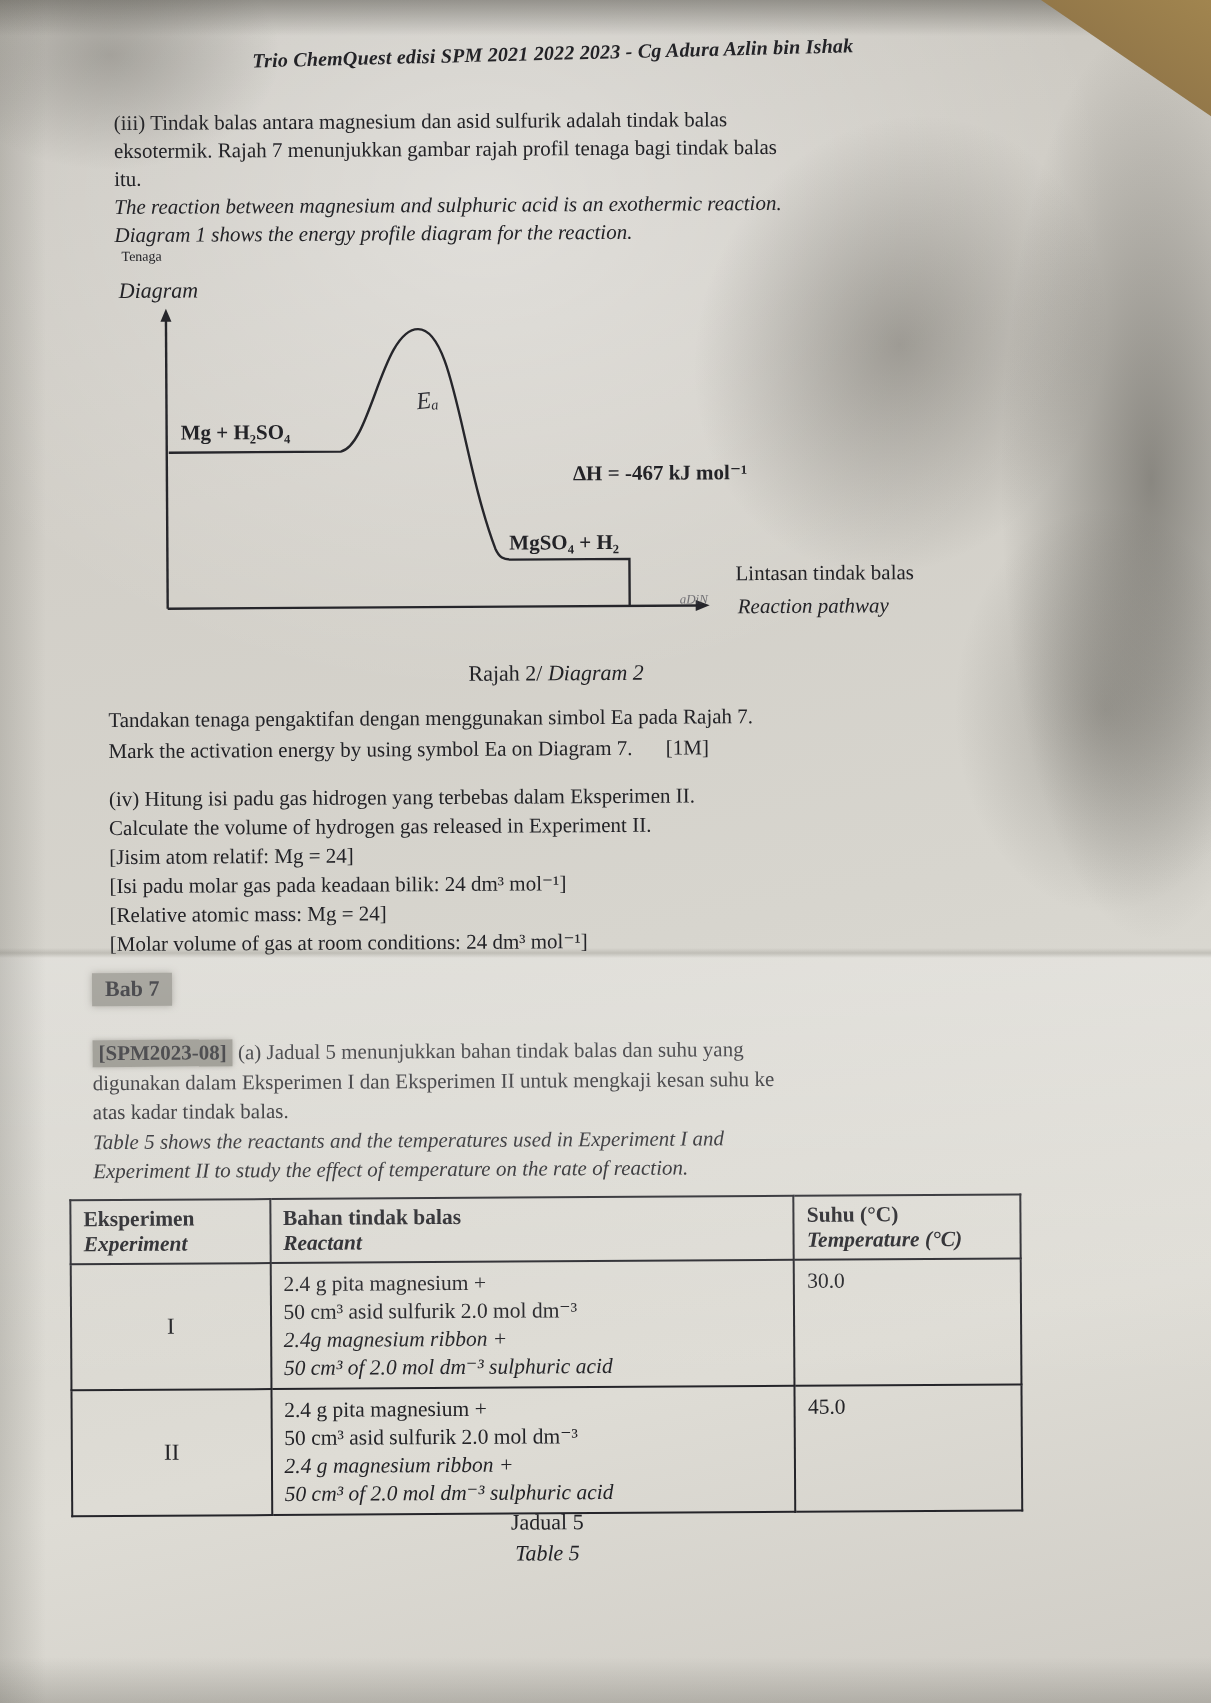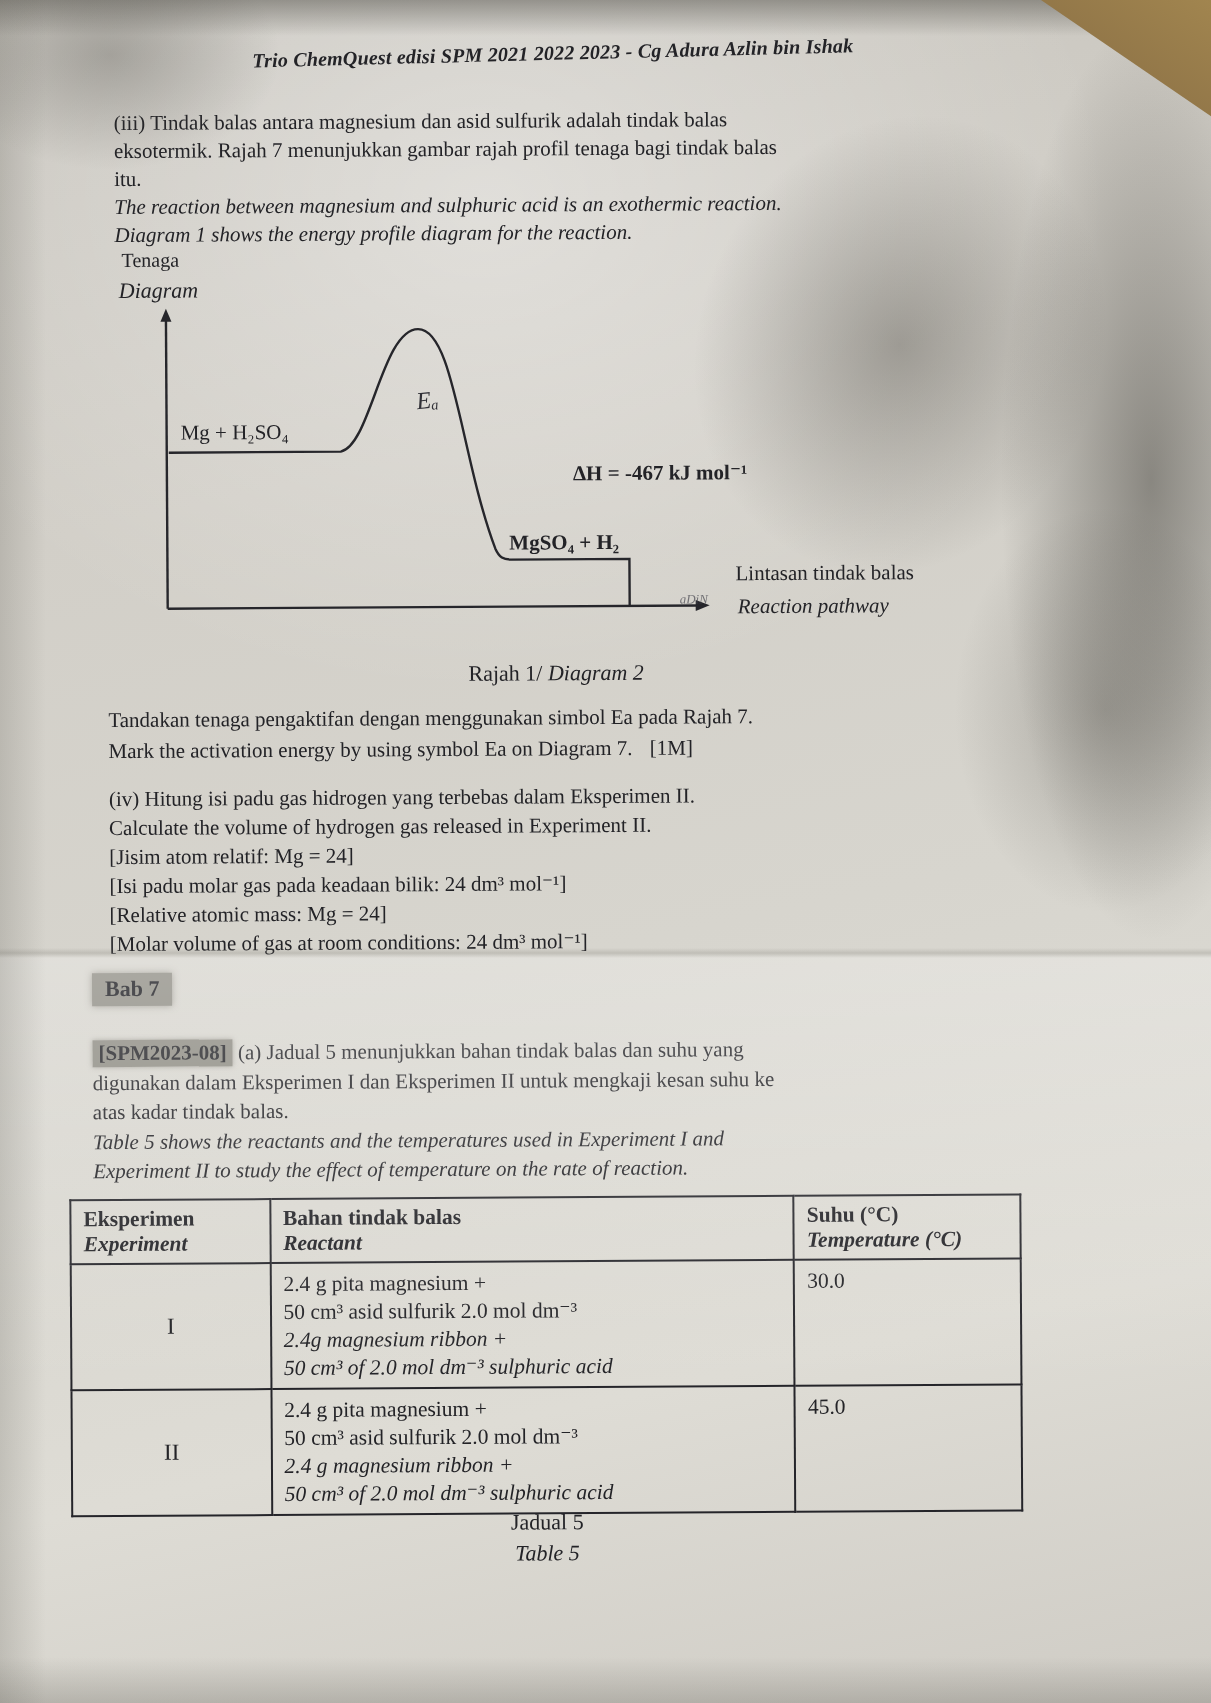--- a/index.html
+++ b/index.html
@@ -25,36 +25,36 @@
     font-size:20px;font-weight:bold;font-style:italic;letter-spacing:.2px;
     transform:rotate(-1.1deg);white-space:nowrap;
   }
 
   .q3{left:113px;top:106px;font-size:21px;line-height:28px;}
 
   
   .diagram{left:112px;top:248px;width:930px;height:414px;}
   .diagram svg{position:absolute;left:28px;top:56px;}
   .dlabel{position:absolute;white-space:nowrap;}
-  .lbl-tenaga{left:8px;top:-2px;font-size:20px;text-align:right;}
+  .lbl-tenaga{left:8px;top:-2px;font-size:14px;text-align:right;}
   .lbl-energy{left:5px;top:27px;font-size:22px;}
-  .lbl-reactant{left:66px;top:170px;font-size:21px;font-weight:400;}
+  .lbl-reactant{left:66px;top:170px;font-size:21px;font-weight:700;}
   .lbl-ea{left:302px;top:138px;font-size:24px;font-style:italic;transform:rotate(-6deg);color:#303036;}
   .lbl-dh{left:458px;top:212px;font-size:21px;font-weight:bold;}
   .lbl-product{left:394px;top:282px;font-size:21px;font-weight:600;}
   .lbl-pwmy{left:620px;top:314px;font-size:21px;}
   .lbl-pwen{left:622px;top:347px;font-size:21px;font-style:italic;}
   .lbl-wm{left:564px;top:344px;font-size:13px;font-style:italic;color:rgba(70,70,78,.7);}
   .dstroke{stroke:#26262b;stroke-width:2.4;fill:none;}
   .dfill{fill:#26262b;stroke:none;}
 
   .dcap{left:112px;top:660px;width:880px;text-align:center;font-size:22px;}
 
   .markea{left:104px;top:702px;font-size:21px;line-height:31px;}
-  .marks{margin-left:12px;}
+  .marks{margin-left:28px;}
 
   .qiv{left:104px;top:782px;font-size:21px;line-height:29px;}
 
   .badge{
     left:86px;top:970px;
     background:#8d8b82;color:#15151a;
     padding:3px 13px 4px;font-size:22px;font-weight:bold;
     box-shadow:0 0 7px rgba(141,139,130,.9);
   }
 
@@ -124,21 +124,21 @@
       <div class="dlabel lbl-reactant">Mg + H₂SO₄</div>
       <div class="dlabel lbl-ea">Eₐ</div>
       <div class="dlabel lbl-dh">ΔH = -467 kJ mol⁻¹</div>
       <div class="dlabel lbl-product">MgSO₄ + H₂</div>
       <div class="dlabel lbl-pwmy">Lintasan tindak balas</div>
       <div class="dlabel lbl-pwen">Reaction pathway</div>
       <div class="dlabel lbl-wm">aDiN</div>
     </div>
 
     <div class="abs dcap">
-      <span>Rajah 1/</span><span class="en"> Diagram 2</span>
+      <span>Rajah 2/</span><span class="en"> Diagram 2</span>
     </div>
 
     <div class="abs markea">
       <div class="line">Tandakan tenaga pengaktifan dengan menggunakan simbol Ea pada Rajah 7.</div>
       <div class="line">
         <span>Mark the activation energy by using symbol Ea on Diagram 7.</span>
         <span class="marks">[1M]</span>
       </div>
     </div>
 

